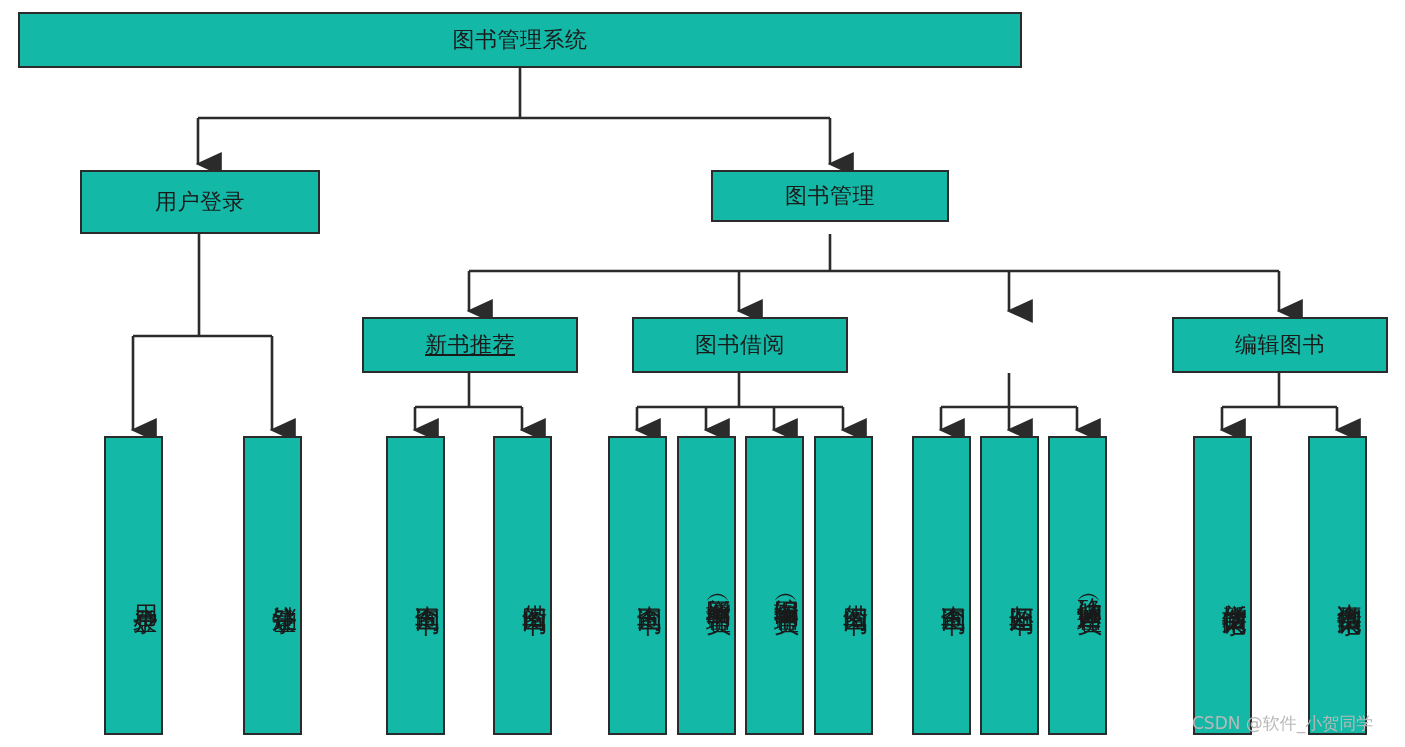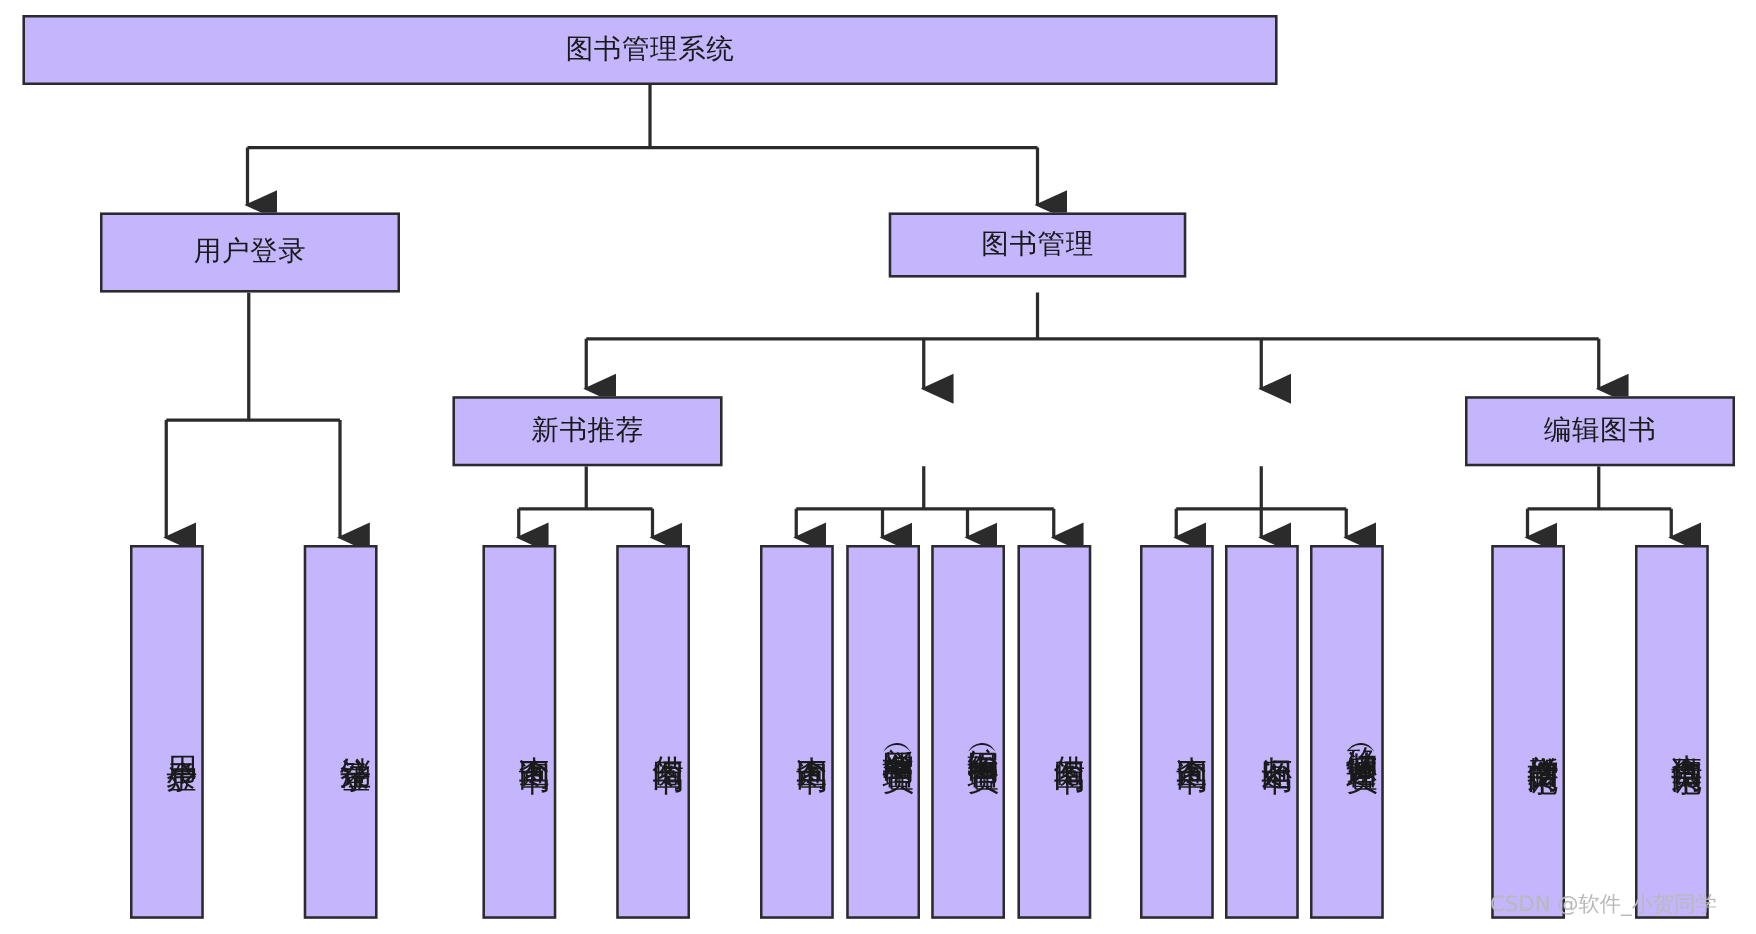--- a/index.html
+++ b/index.html
@@ -20,21 +20,21 @@
     left: 0;
     top: 0;
     width: 1405px;
     height: 747px;
     pointer-events: none;
   }
   .node {
     position: absolute;
     box-sizing: border-box;
     border: 2px solid #2b2b2b;
-    background: #c4b5fd;
+    background: #14b8a6;
     display: flex;
     align-items: center;
     justify-content: center;
     color: #1a1a1a;
   }
   .node.horiz {
     font-size: 22px;
     letter-spacing: 0.5px;
     line-height: 1.2;
   }
@@ -124,22 +124,25 @@
     <span class="node-label">图书管理系统</span>
   </div>
 
   <div class="node horiz" style="left:80px; top:170px; width:240px; height:64px;">
     <span class="node-label">用户登录</span>
   </div>
   <div class="node horiz" style="left:711px; top:170px; width:238px; height:52px;">
     <span class="node-label">图书管理</span>
   </div>
 
-  <div class="node horiz" style="left:362px; top:317px; width:216px; height:56px;">
+  <div class="node horiz" style="left:362px; top:317px; width:216px; height:56px;text-decoration:underline;">
     <span class="node-label">新书推荐</span>
+  </div>
+  <div class="node horiz" style="left:632px; top:317px; width:216px; height:56px;">
+    <span class="node-label">图书借阅</span>
   </div>
   <div class="node horiz" style="left:1172px; top:317px; width:216px; height:56px;">
     <span class="node-label">编辑图书</span>
   </div>
 
   <div class="node vert" style="left:104px; top:436px; width:59px; height:299px;">
     <span class="node-label">用户登录</span>
   </div>
   <div class="node vert" style="left:243px; top:436px; width:59px; height:299px;">
     <span class="node-label">注销登录</span>

